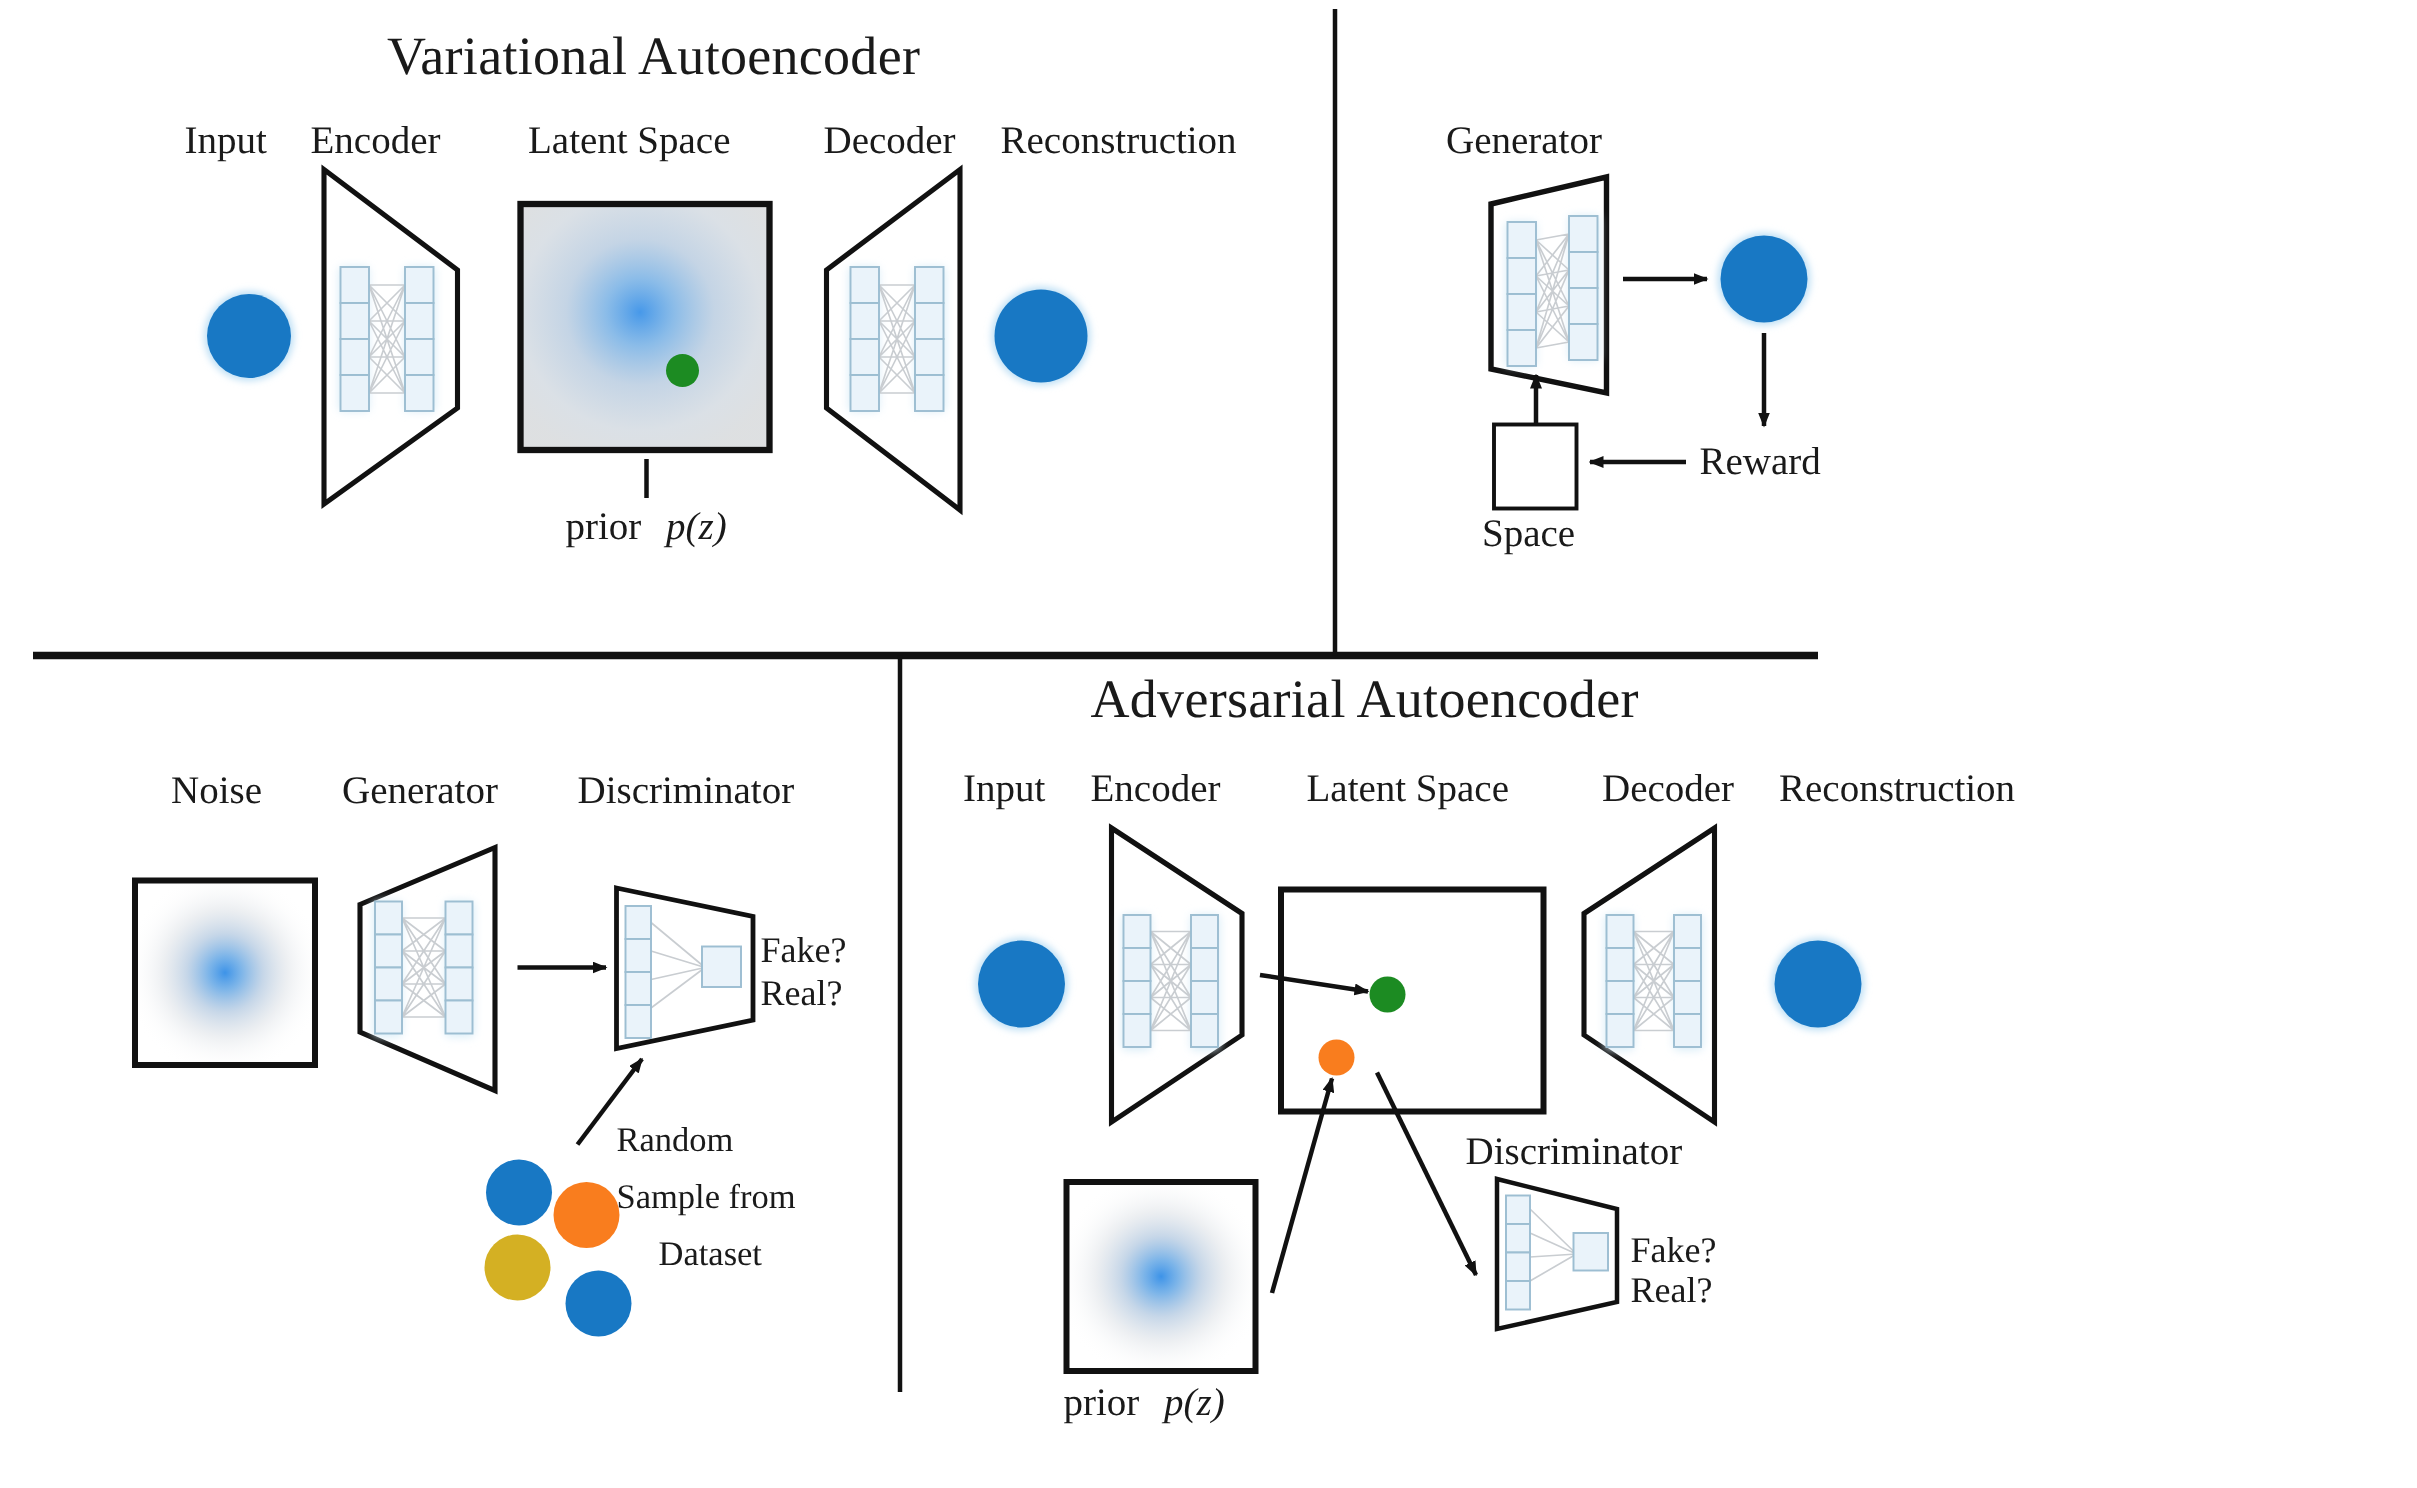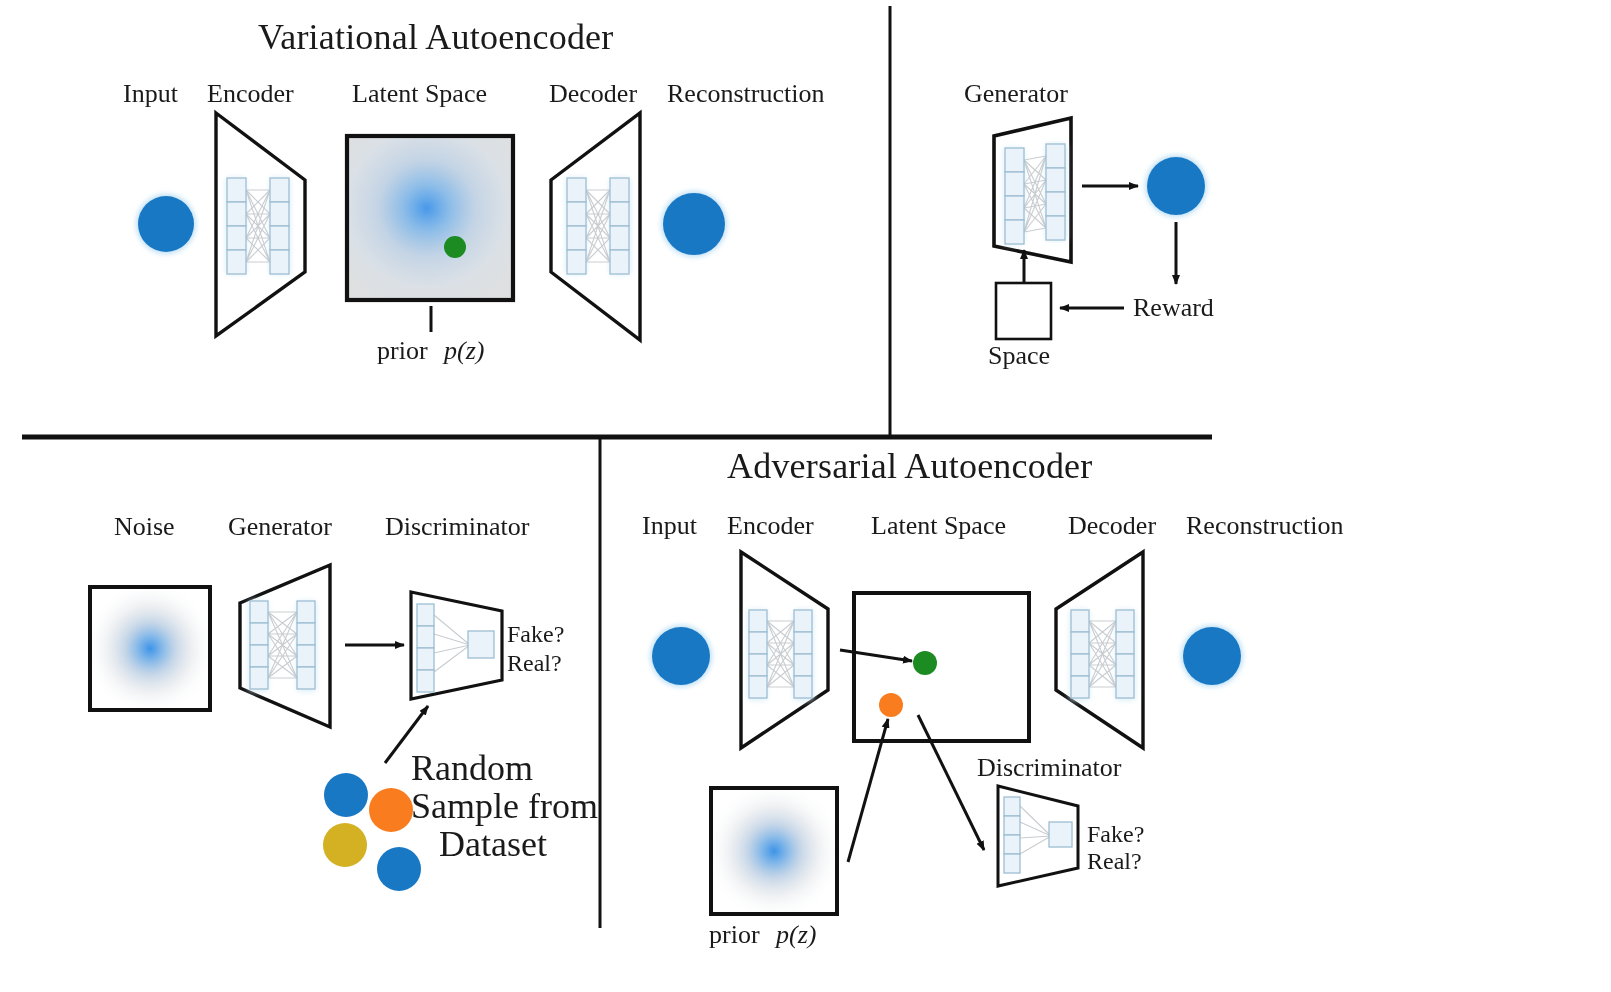--- a/index.html
+++ b/index.html
@@ -7,21 +7,21 @@
     width:1611px;height:992px;overflow:hidden;
     font-family:"Liberation Serif","DejaVu Serif",serif;
     color:#1a1a1a;
   }
   #stage{position:relative;width:1611px;height:992px;}
   svg.canvas{position:absolute;left:0;top:0;width:1611px;height:992px;}
   .lbl{position:absolute;white-space:nowrap;line-height:1;}
   .quad-title{font-size:36px;letter-spacing:.2px;}
   .part-label{font-size:26px;}
   .small-label{font-size:24px;}
-  .phrase{font-size:36px;line-height:1.32;}
+  .phrase{font-size:23px;line-height:1.32;}
   .mathit{font-style:italic;font-family:"Liberation Serif","DejaVu Serif",serif;}
 </style>
 </head>
 <body>
 
 <div id="stage">
 
   <svg class="canvas" viewBox="0 0 1611 992">
     <defs>
       <marker id="arw" markerWidth="10" markerHeight="8" refX="9" refY="4" orient="auto" markerUnits="userSpaceOnUse">

